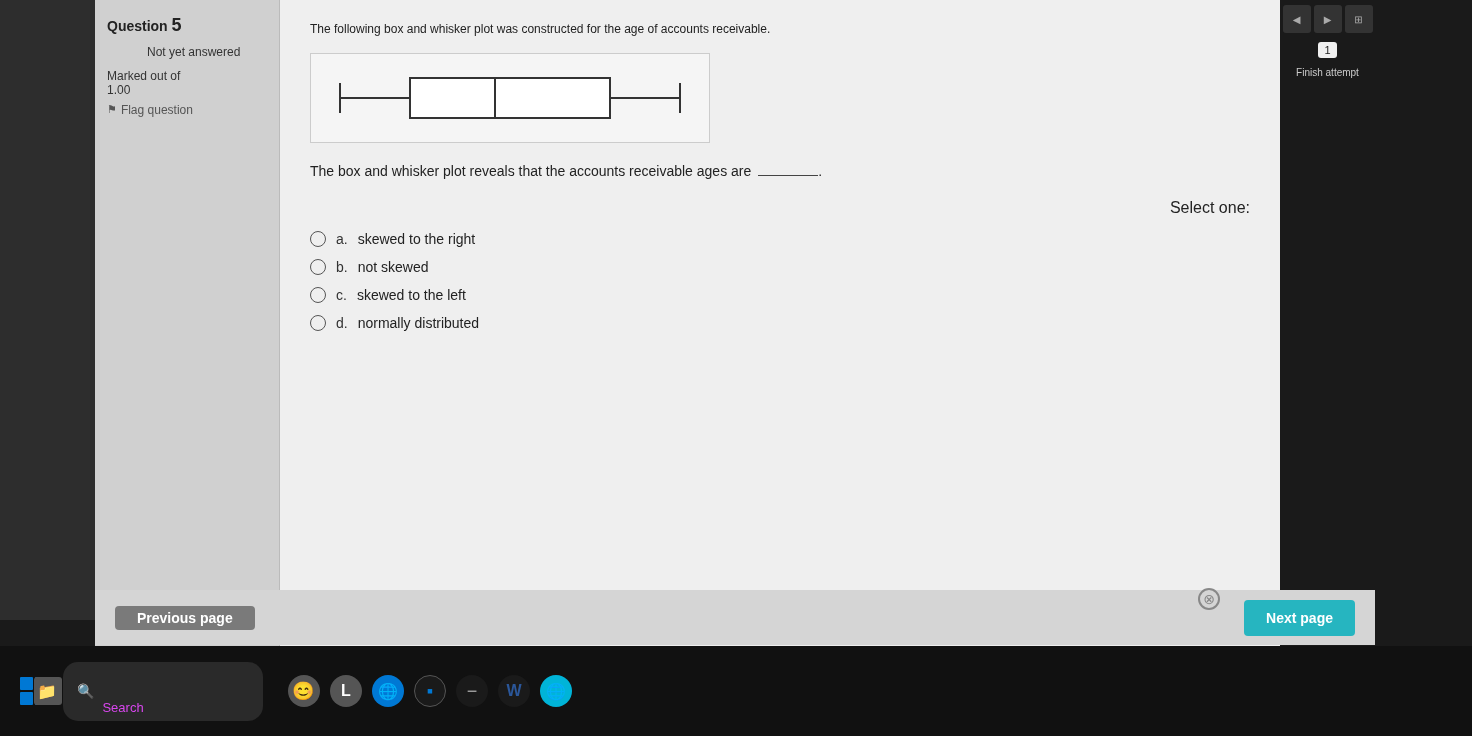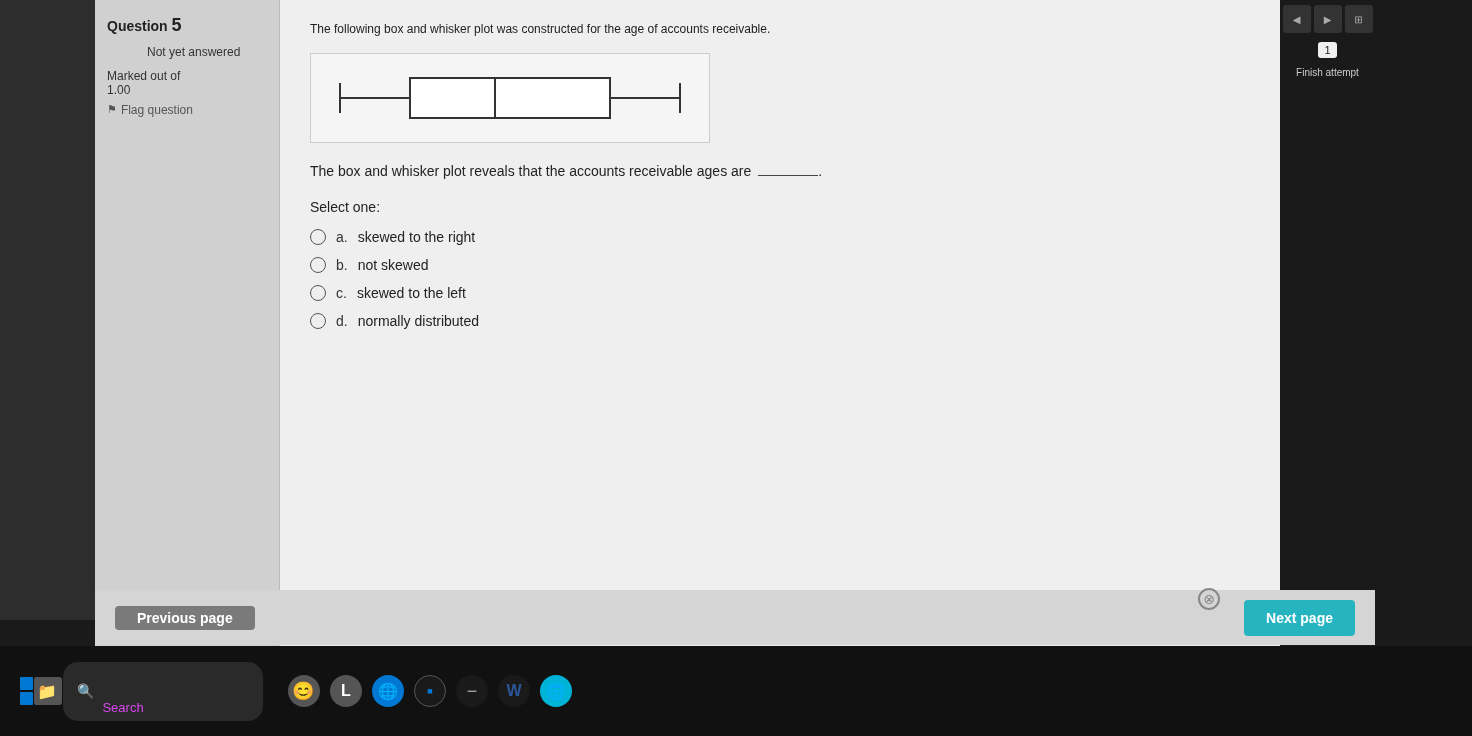--- a/index.html
+++ b/index.html
@@ -122,23 +122,24 @@
     }
 
     .blank-line {
       display: inline-block;
       border-bottom: 1px solid #444;
       width: 60px;
       margin-left: 3px;
     }
 
     .select-one {
-      font-size: 14px;
+      font-size: 16px;
       color: #222;
       margin-bottom: 14px;
+      text-align: right;
     }
 
     .options-list {
       list-style: none;
       display: flex;
       flex-direction: column;
       gap: 12px;
     }
 
     .option-item {

